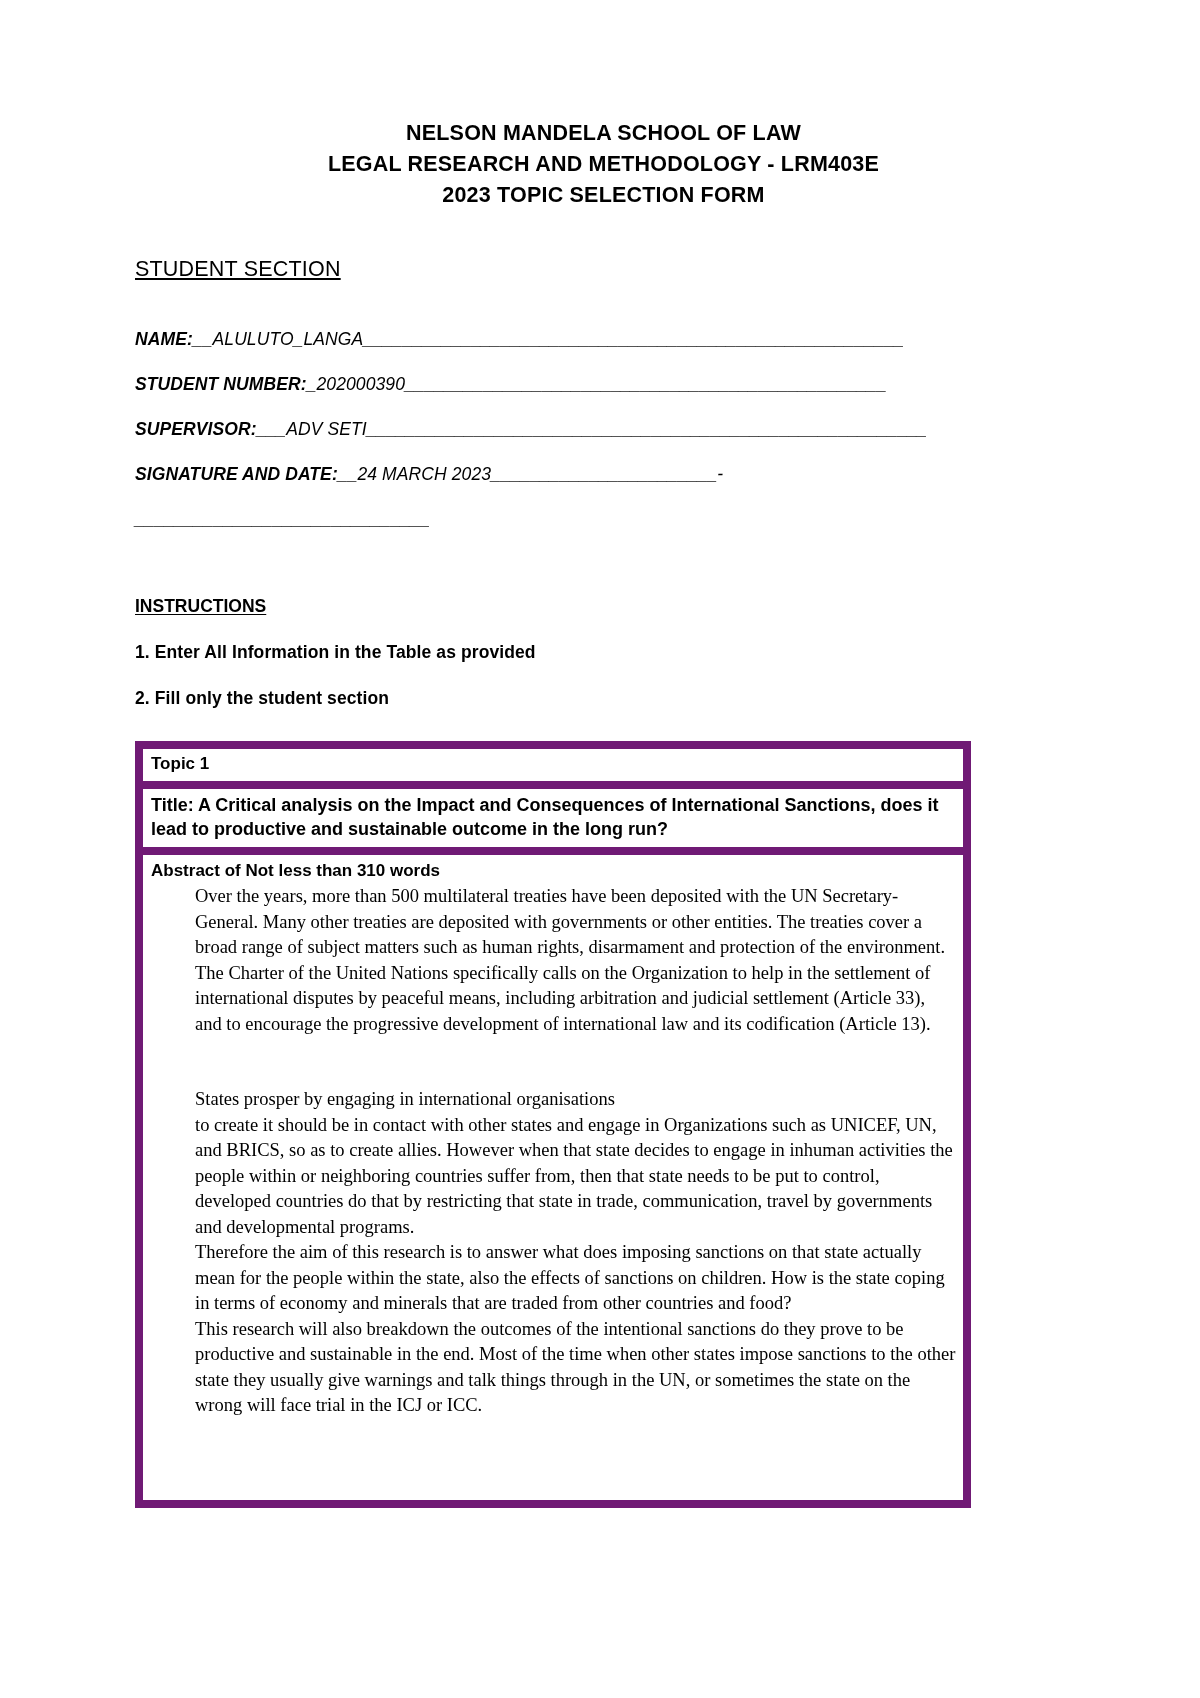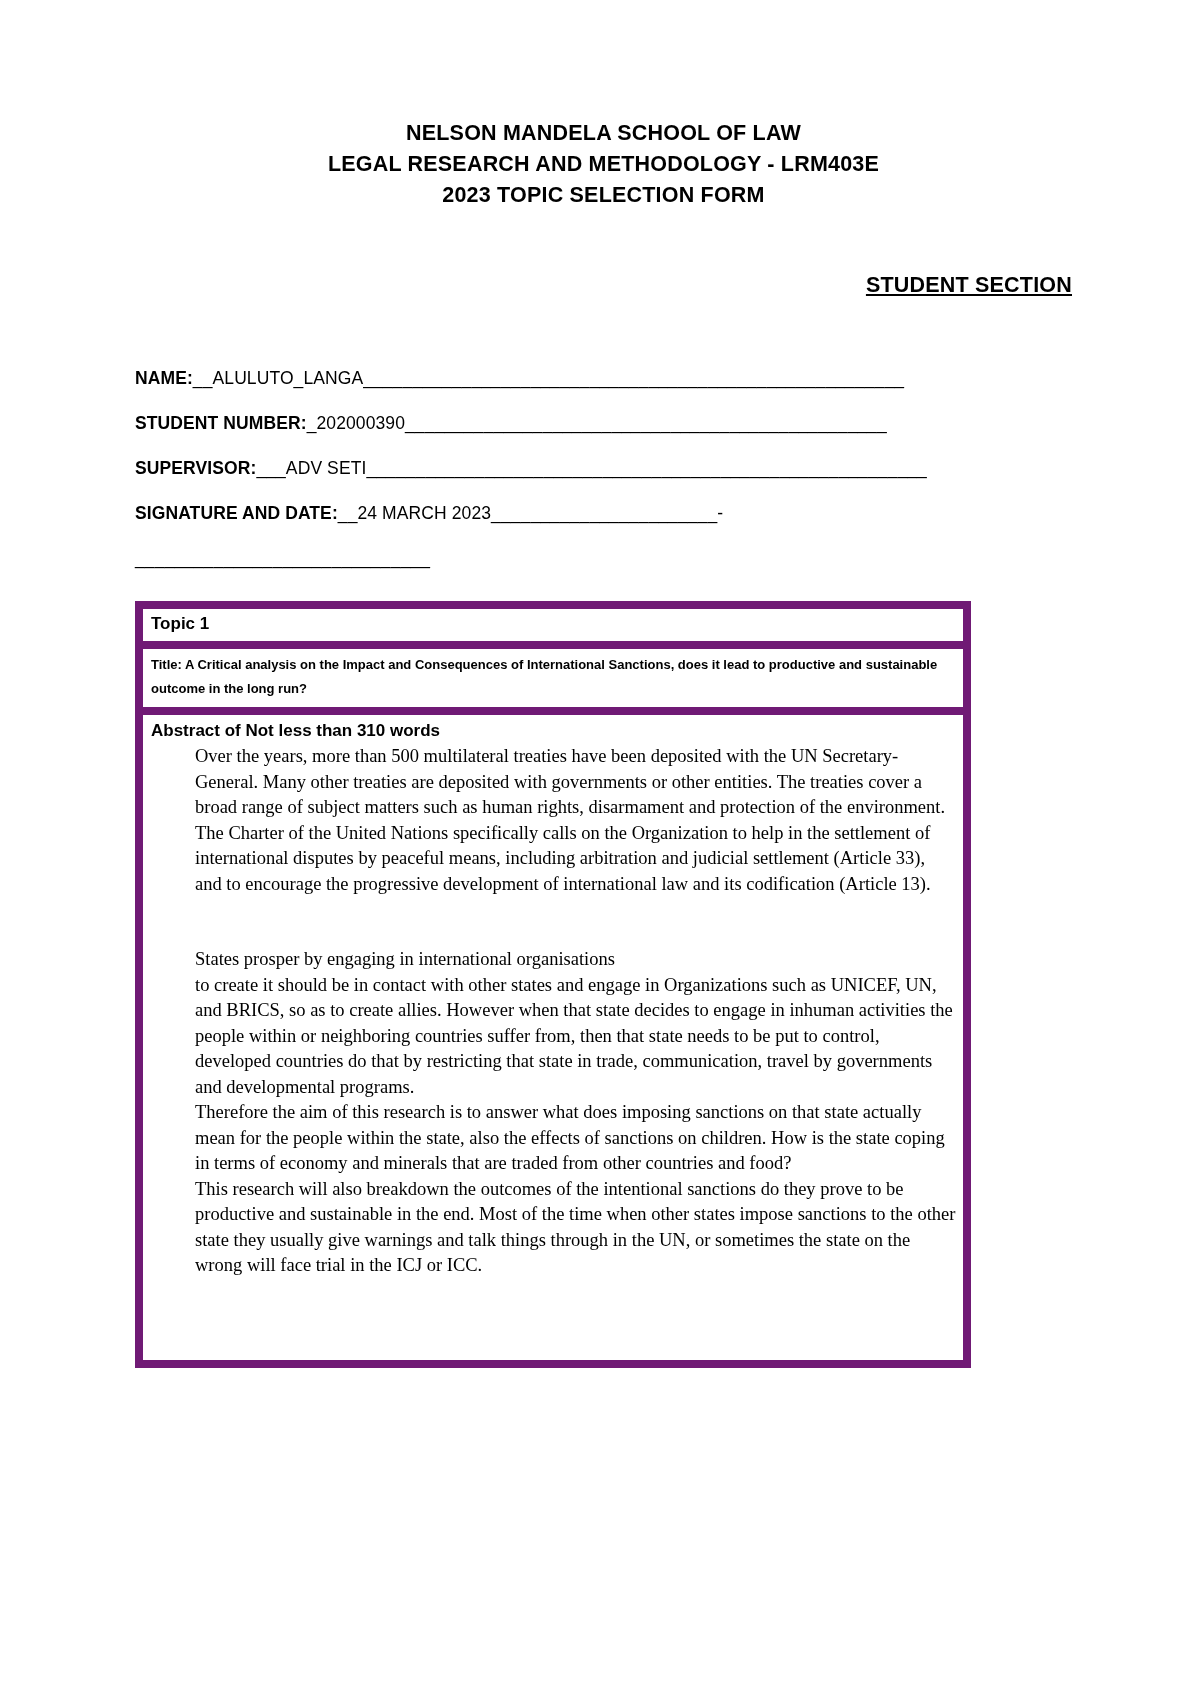--- a/index.html
+++ b/index.html
@@ -26,32 +26,33 @@
     text-align: center;
     font-weight: bold;
     font-size: 21.5px;
     line-height: 31px;
     letter-spacing: 0.2px;
   }
   .heading-line {
     display: block;
   }
   .student-section {
-    text-align: right;
-    font-weight: bold;
+    text-align: left;
+    font-weight: normal;
     font-size: 21.5px;
-    margin-top: 62px;
+    margin-top: 46px;
     letter-spacing: 0.2px;
   }
   .student-section span.u {
     text-decoration: underline;
     text-underline-offset: 2px;
   }
   .fields {
-    margin-top: 70px;
+    margin-top: 47px;
+    font-style: italic;
   }
   .field-row {
     font-size: 17.5px;
     line-height: 21px;
     margin-bottom: 24px;
     white-space: nowrap;
     letter-spacing: 0.1px;
   }
   .field-label {
     font-weight: bold;
@@ -95,21 +96,21 @@
     padding: 4px 7px 6px 8px;
     vertical-align: top;
   }
   .cell-topic {
     font-weight: bold;
     font-size: 17px;
     line-height: 22px;
   }
   .cell-title {
     font-weight: bold;
-    font-size: 13px;
+    font-size: 18px;
     line-height: 24px;
   }
   .cell-abstract {
     font-size: 17px;
     line-height: 24px;
     height: 635px;
   }
   .abstract-head {
     font-weight: bold;
     font-family: "Liberation Sans", sans-serif;
@@ -163,20 +164,25 @@
       <span class="field-label">SUPERVISOR:</span><span class="field-value">___ADV SETI</span><span class="field-rule">_________________________________________________________</span>
     </div>
 
     <div class="field-row">
       <span class="field-label">SIGNATURE AND DATE:</span><span class="field-value">__24 MARCH 2023</span><span class="field-rule">_______________________-</span>
     </div>
 
     <div class="sig-second-line">______________________________</div>
   </div>
 
+  <div>
+    <div class="instructions-title">INSTRUCTIONS</div>
+    <div class="instr-item">1. Enter All Information in the Table as provided</div>
+    <div class="instr-item">2. Fill only the student section</div>
+  </div>
 
   <table class="topic-table">
     <tbody>
         <tr>
       <td class="cell-topic">Topic 1</td>
     </tr>
     <tr>
       <td class="cell-title">Title: A Critical analysis on the Impact and Consequences of International Sanctions, does it lead to productive and sustainable outcome in the long run?</td>
     </tr>
     <tr>

